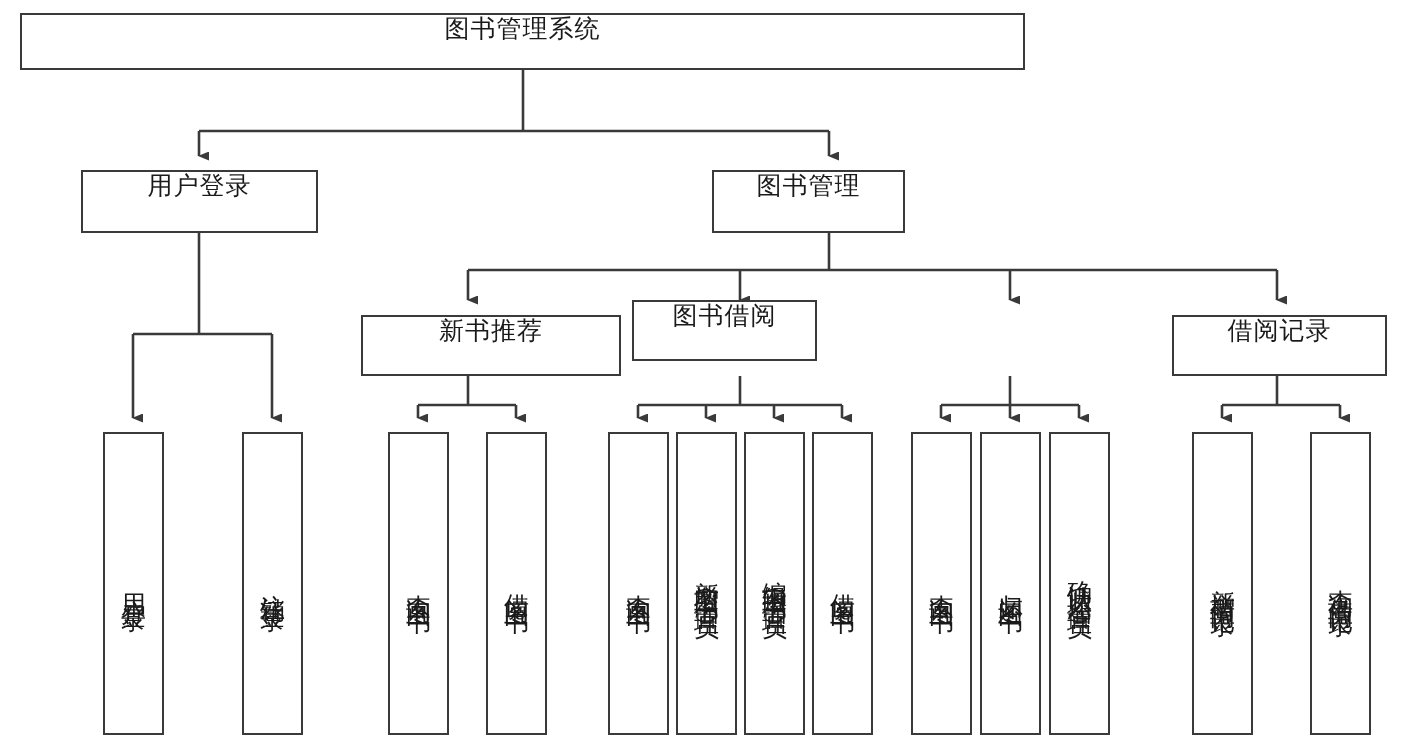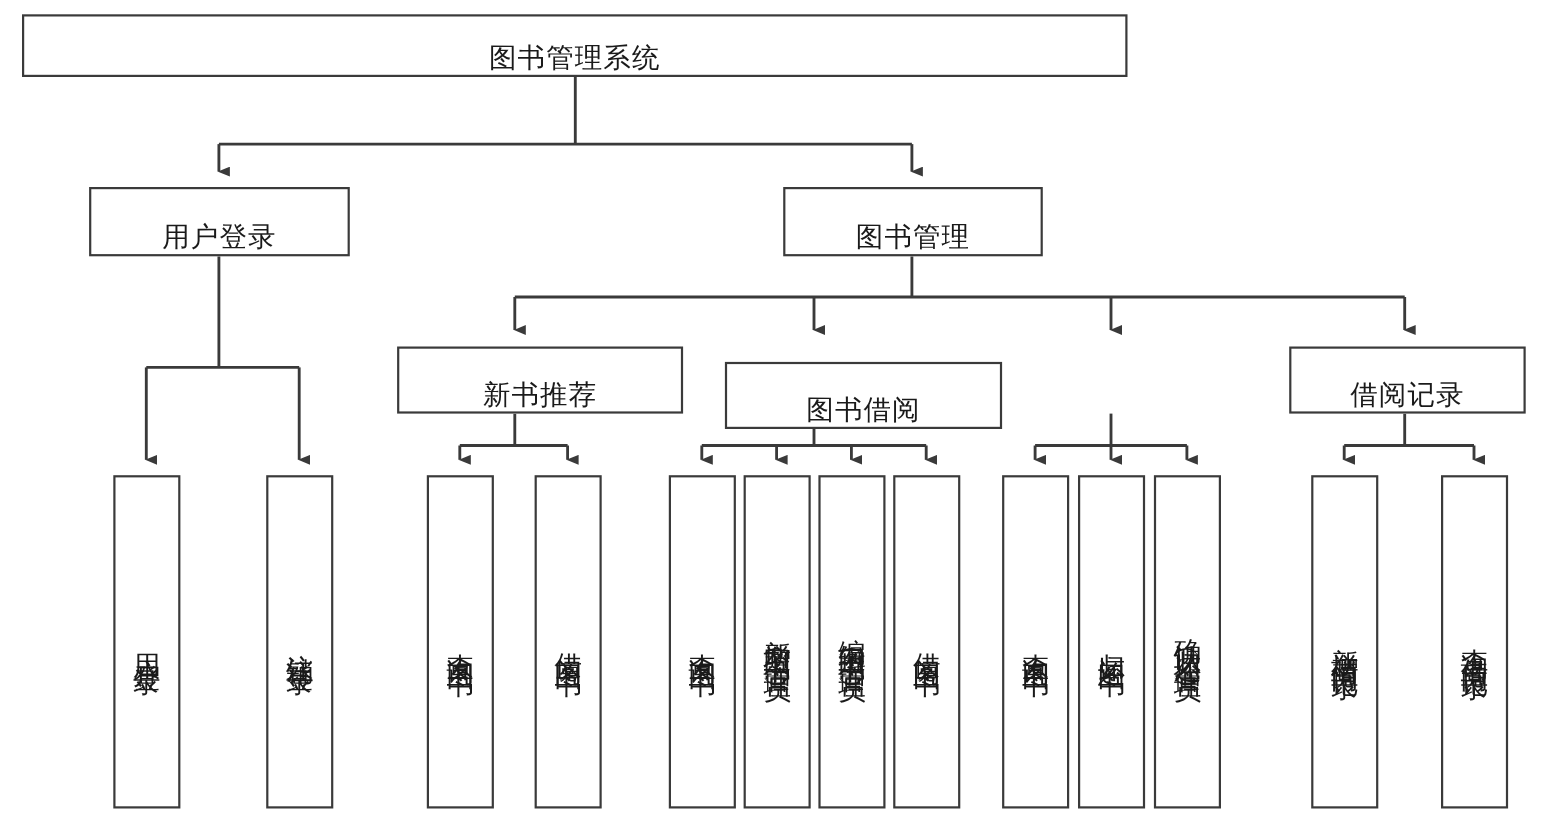--- a/index.html
+++ b/index.html
@@ -25,21 +25,21 @@
     width: 1405px;
     height: 747px;
     pointer-events: none;
   }
   .node {
     position: absolute;
     box-sizing: border-box;
     background: #ffffff;
     border: 2px solid #3a3a3a;
     display: flex;
-    align-items: flex-end;
+    align-items: flex-start;
     justify-content: center;
     color: #1a1a1a;
   }
   .node .label {
     display: block;
     text-align: center;
     line-height: 1.15;
   }
   
   .node.h .label {
@@ -127,28 +127,28 @@
     </g>
   </svg>
 
   <div class="node h root" style="left:20px; top:13px; width:1005px; height:57px;">
     <span class="label">图书管理系统</span>
   </div>
 
   <div class="node h" style="left:81px; top:170px; width:237px; height:63px;">
     <span class="label">用户登录</span>
   </div>
-  <div class="node h" style="left:712px; top:170px; width:236px; height:63px;">
+  <div class="node h" style="left:712px; top:170px; width:193px; height:63px;">
     <span class="label">图书管理</span>
   </div>
 
   <div class="node h" style="left:361px; top:315px; width:260px; height:61px;">
     <span class="label">新书推荐</span>
   </div>
-  <div class="node h" style="left:632px; top:329px; width:252px; height:61px;margin-left:27px;">
+  <div class="node h" style="left:632px; top:300px; width:185px; height:61px;">
     <span class="label">图书借阅</span>
   </div>
   <div class="node h" style="left:1172px; top:315px; width:215px; height:61px;">
     <span class="label">借阅记录</span>
   </div>
 
   <div class="node v" style="left:103px; top:432px; width:61px; height:303px;">
     <span class="label">用户登录</span>
   </div>
   <div class="node v" style="left:242px; top:432px; width:61px; height:303px;">

